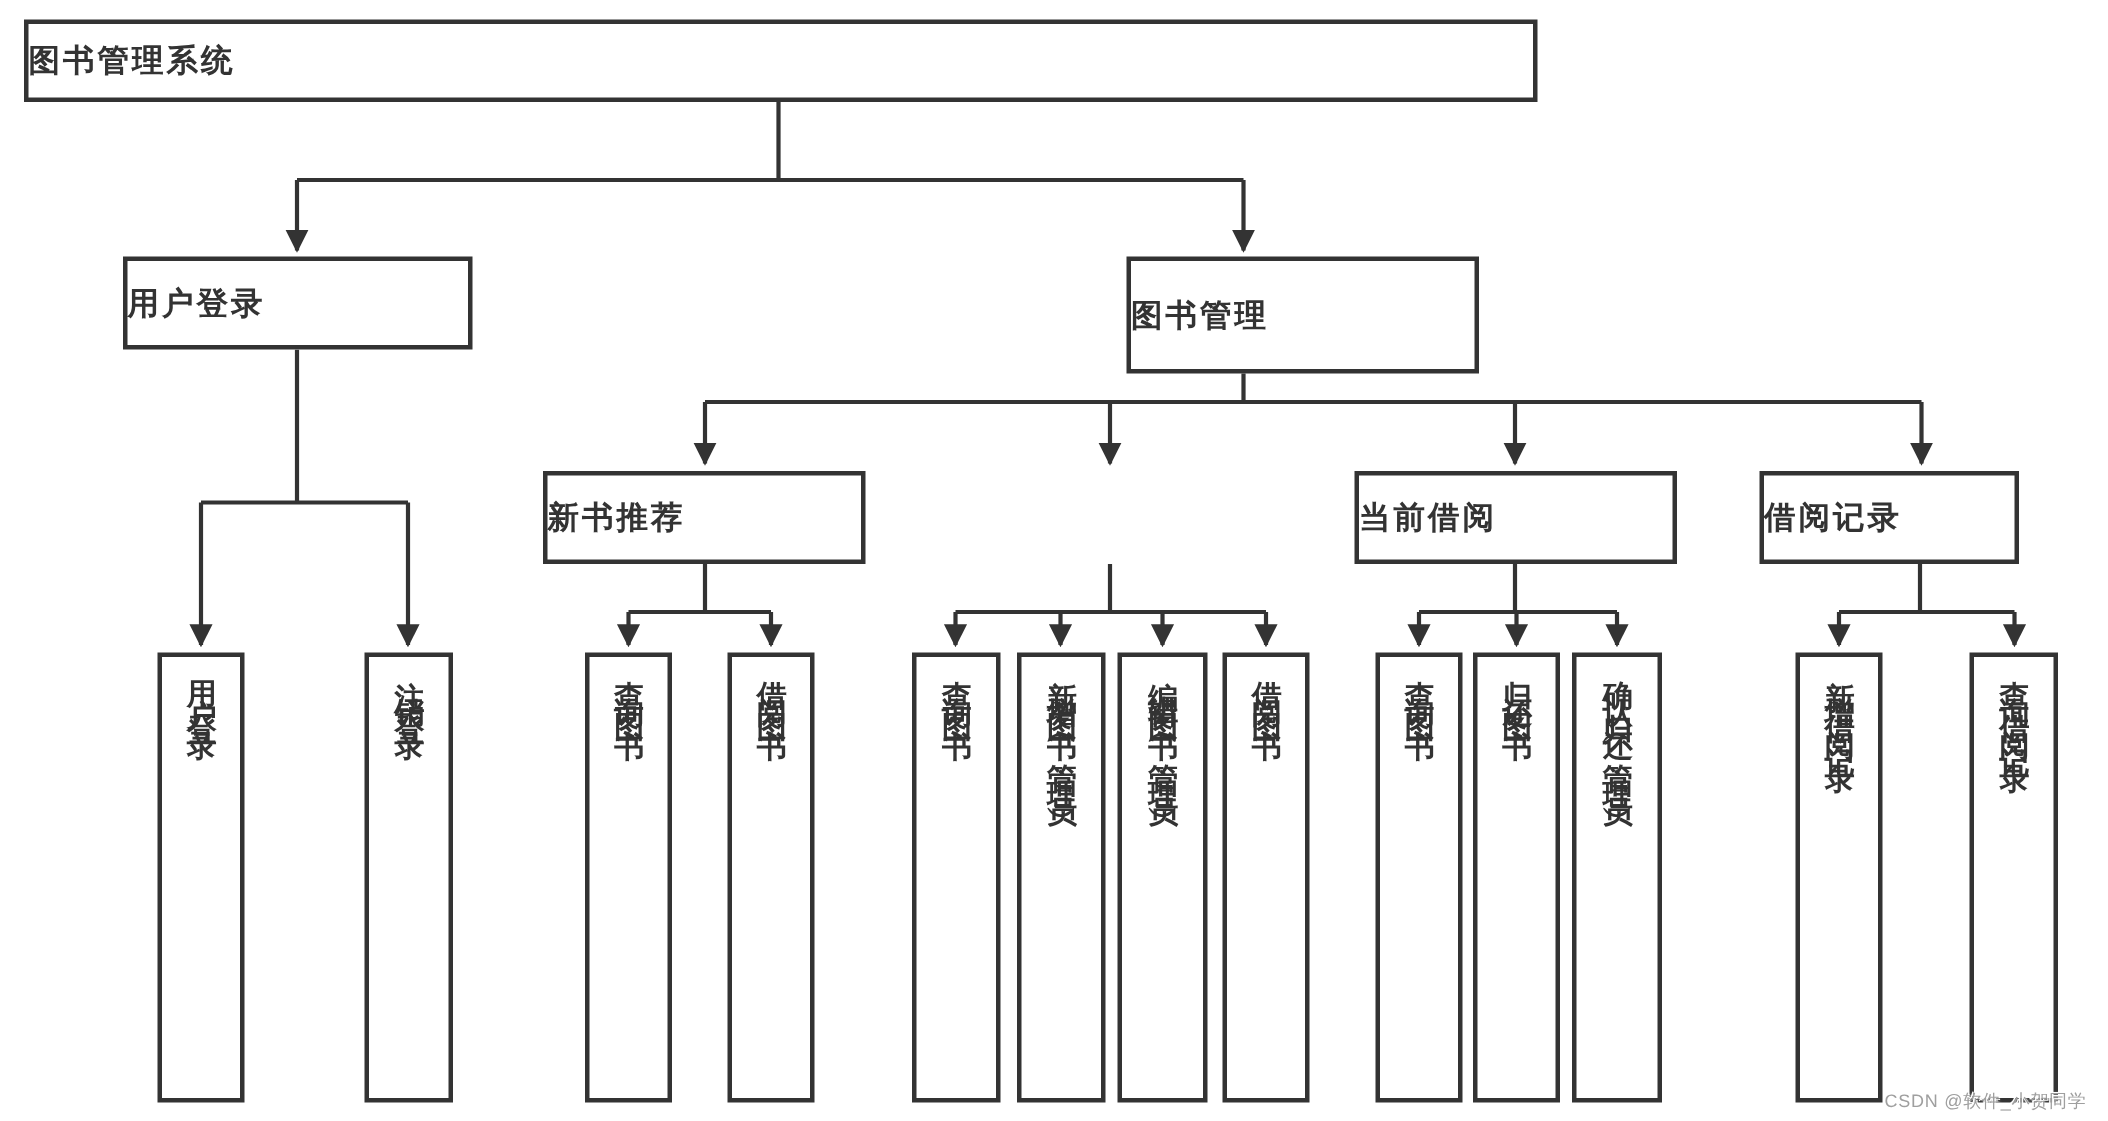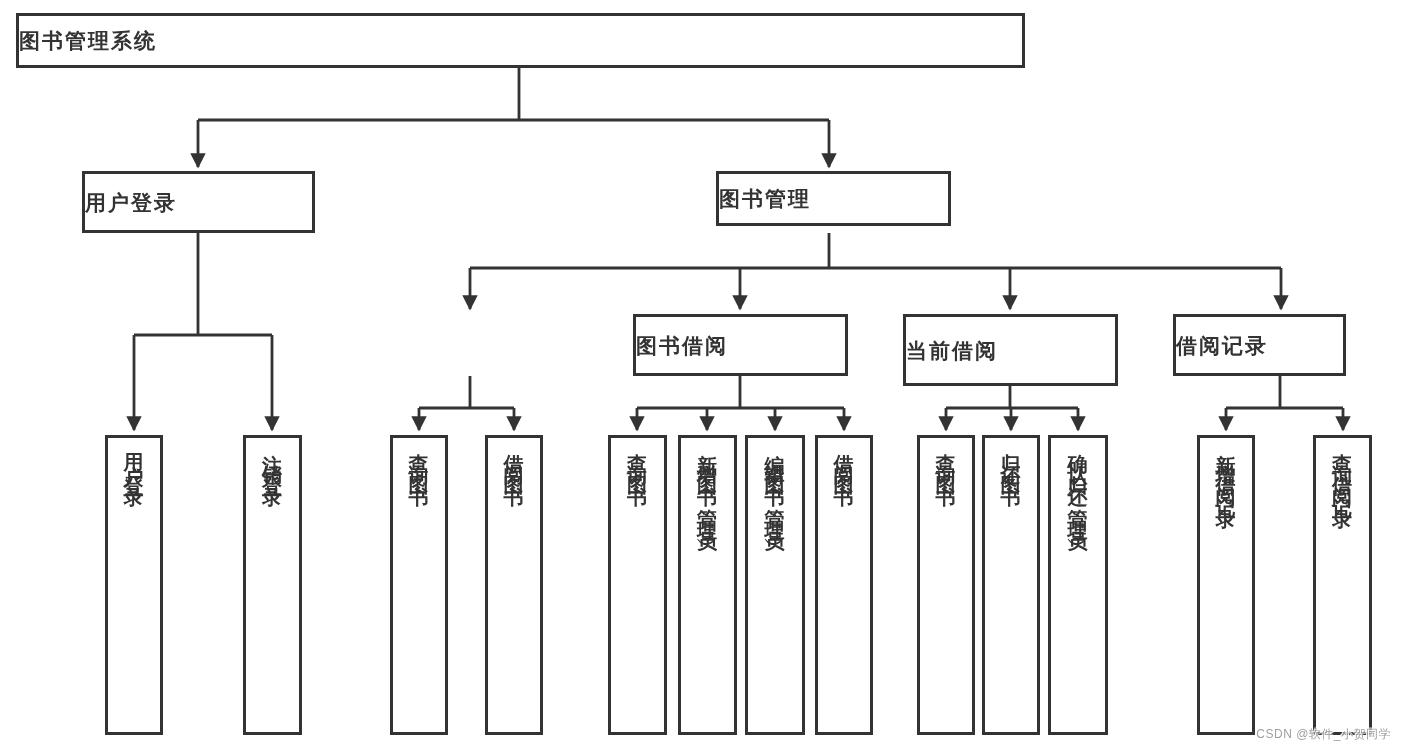--- a/index.html
+++ b/index.html
@@ -108,28 +108,28 @@
     </g>
   </svg>
 
   <div class="box h" style="left:16px;top:13px;width:1009px;height:55px">
     <span>图书管理系统</span>
   </div>
 
   <div class="box h" style="left:82px;top:171px;width:233px;height:62px">
     <span>用户登录</span>
   </div>
-  <div class="box h" style="left:716px;top:171px;width:235px;height:55px">
+  <div class="box h" style="left:751px;top:171px;width:235px;height:78px">
     <span>图书管理</span>
   </div>
 
-  <div class="box h" style="left:633px;top:314px;width:215px;height:62px">
-    <span>图书借阅</span>
+  <div class="box h" style="left:362px;top:314px;width:215px;height:62px">
+    <span>新书推荐</span>
   </div>
-  <div class="box h" style="left:903px;top:314px;width:215px;height:72px">
+  <div class="box h" style="left:903px;top:314px;width:215px;height:62px">
     <span>当前借阅</span>
   </div>
   <div class="box h" style="left:1173px;top:314px;width:173px;height:62px">
     <span>借阅记录</span>
   </div>
 
   <div class="box v" style="left:105px;top:435px;width:58px;height:300px">
     <span>用户登录</span>
   </div>
   <div class="box v" style="left:243px;top:435px;width:59px;height:300px">

